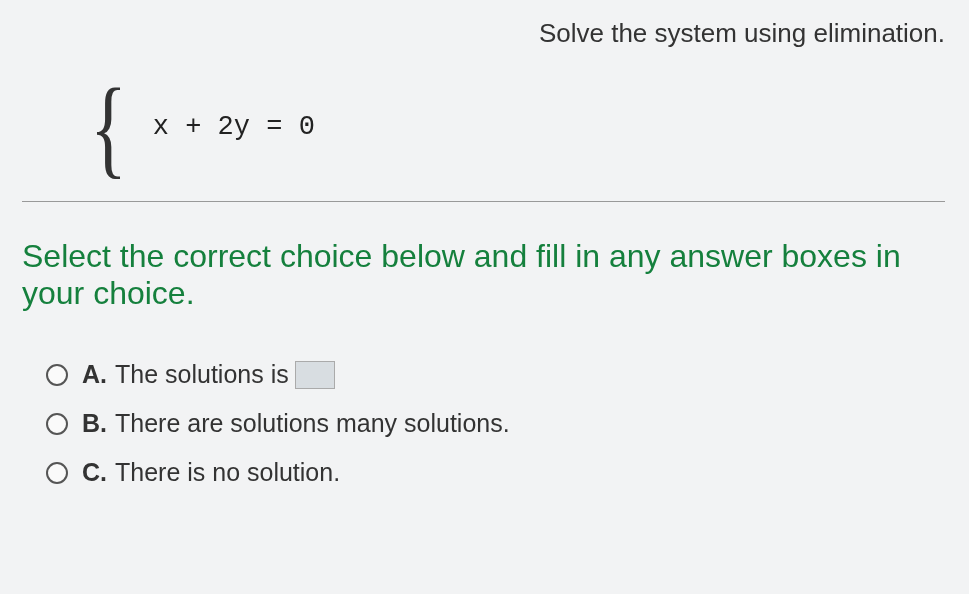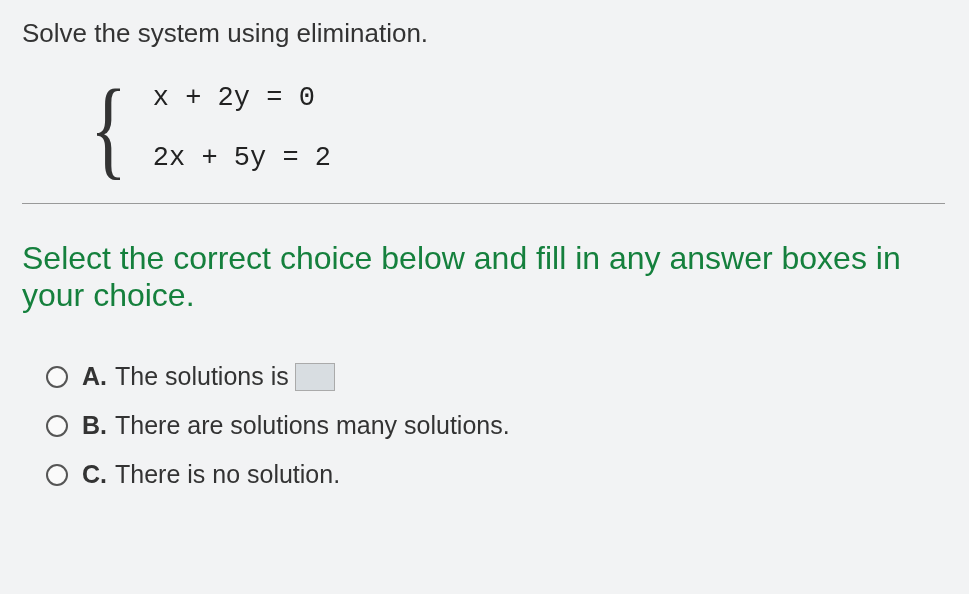--- a/index.html
+++ b/index.html
@@ -10,20 +10,21 @@
       font-family: Arial, Helvetica, sans-serif;
       color: #2a2a2a;
       padding: 18px 24px 10px 22px;
       position: relative;
       overflow: hidden;
     }
     .prompt {
       font-size: 26px;
       color: #333;
       margin-bottom: 34px;
+      text-align: right;
     }
     .system {
       display: flex;
       align-items: center;
       margin-left: 60px;
       margin-bottom: 30px;
     }
     .brace {
       font-size: 110px;
       line-height: 0.8;
@@ -91,21 +92,20 @@
   </style>
 </head>
 <body>
 
 <div class="prompt">Solve the system using elimination.</div>
 
 <div class="system">
   <div class="brace">{</div>
   <div class="equations">
     <div>x + 2y = 0</div>
-    <div>2x + 5y = 2</div>
   </div>
 </div>
 
 <hr class="divider">
 
 <div class="instruct">Select the correct choice below and fill in any answer boxes in your choice.</div>
 
 <div class="choices">
   <div class="choice">
     <div class="radio"></div>

